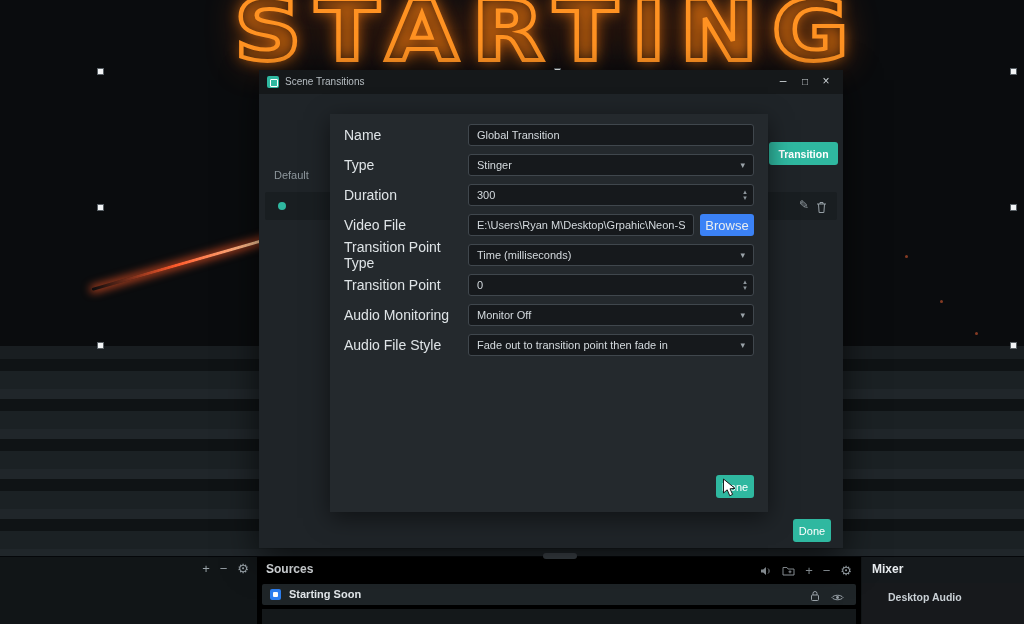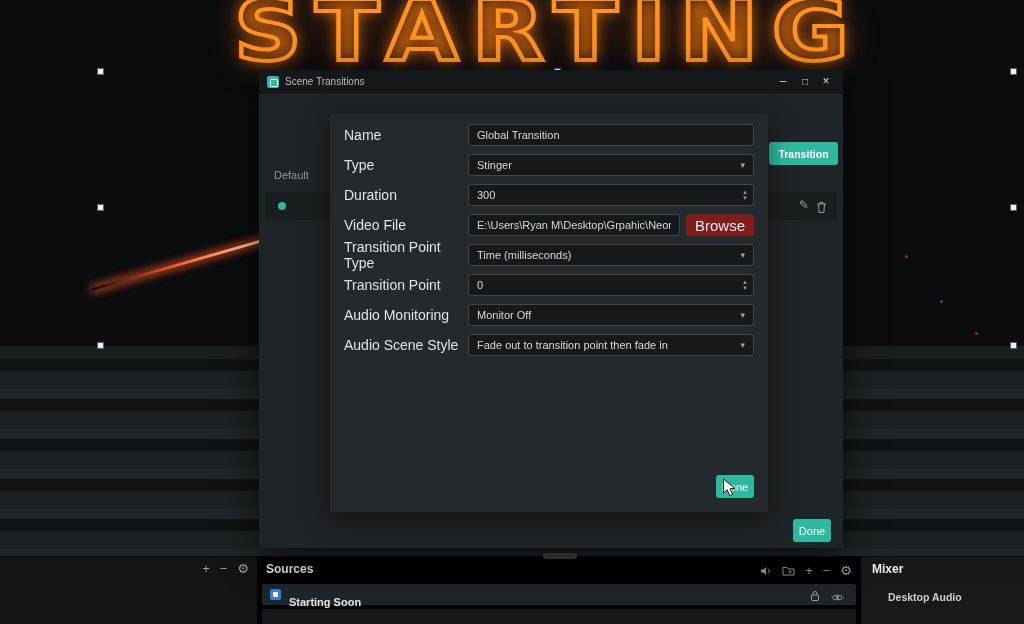--- a/index.html
+++ b/index.html
@@ -56,41 +56,41 @@
   .lbl { width:124px; flex:none; font-size:14px; color:#dfe4e7; }
   .ctl { flex:1; position:relative; display:flex; align-items:center; }
   .ti, .select { width:100%; height:22px; background:#16191c; border:1px solid #40474d; border-radius:3px;
     color:#d4dade; font-size:11px; font-family:inherit; padding:0 8px; outline:none; }
   .select { display:flex; align-items:center; justify-content:space-between; }
   .chev { color:#9aa2a8; font-size:9px; margin-left:6px; }
   .spinner { position:absolute; right:2px; top:2px; bottom:2px; width:14px; display:flex; flex-direction:column;
     align-items:center; justify-content:center; color:#8d969c; }
   .spinner span { font-size:7px; line-height:6px; }
   .file-input { flex:1; margin-right:6px; }
-  .btn-gray { width:68px; height:22px; background:#7f1d1d; border:none; border-radius:3px; color:#e9edf0;
-    font-size:15px; font-family:inherit; flex:none; }
+  .btn-gray { width:54px; height:22px; background:#3b82f6; border:none; border-radius:3px; color:#e9edf0;
+    font-size:13px; font-family:inherit; flex:none; }
   .props-done { position:absolute; right:14px; bottom:14px; width:38px; height:23px; background:#2fb8a0; border:none;
     border-radius:3px; color:#fff; font-size:11px; font-family:inherit; }
 
   
   .cursor { position:absolute; left:722px; top:478px; z-index:99; }
 
   
   .bottombar { position:absolute; left:0; top:556px; width:1024px; height:68px; background:#111517; z-index:5; border-top:1px solid #05070a; }
   .split-handle { position:absolute; left:543px; top:-4px; width:34px; height:6px; border-radius:3px; background:#40474d; z-index:6; }
   .panel-left { position:absolute; left:0; top:0; width:258px; height:68px; background:#111517; border-right:1px solid #000; }
   .panel-left .hdr-icons { position:absolute; right:8px; top:4px; display:flex; gap:10px; }
   .hicon { color:#99a2a8; font-size:13px; line-height:16px; }
   .panel-sources { position:absolute; left:258px; top:0; width:603px; height:68px; background:#000000; border-right:1px solid #000; }
   .panel-title { position:absolute; left:8px; top:5px; font-size:12px; font-weight:bold; color:#e9edf0; }
   .src-hdr-icons { position:absolute; right:8px; top:5px; display:flex; gap:10px; align-items:center; }
   .src-row { position:absolute; left:4px; right:4px; top:27px; height:21px; background:#1f2528; border-radius:2px; }
   .src-icon { position:absolute; left:8px; top:5px; width:11px; height:11px; border-radius:2px; background:#2d7ff0; }
   .src-icon::after { content:""; position:absolute; left:3px; top:3px; width:5px; height:5px; background:#fff; border-radius:1px; }
-  .src-label { position:absolute; left:27px; top:12px; font-size:11px; font-weight:bold; color:#e2e7ea; }
+  .src-label { position:absolute; left:27px; top:4px; font-size:11px; font-weight:bold; color:#e2e7ea; }
   .src-row-icons { position:absolute; right:12px; top:4px; display:flex; gap:11px; align-items:center; }
   .src-substrip { position:absolute; left:4px; right:4px; top:52px; height:16px; background:#14181a; }
   .panel-mixer { position:absolute; left:862px; top:0; width:162px; height:68px; background:#15191c; }
   .mixer-body { position:absolute; left:0; right:0; top:26px; bottom:0; background:#17191c; }
   .mixer-item { position:absolute; left:26px; top:8px; font-size:10.5px; color:#c9d0d5;font-weight:bold; }
 </style>
 </head>
 <body>
 
 <div class="stage">
@@ -199,21 +199,21 @@
       <div class="lbl">Audio Monitoring</div>
       <div class="ctl">
         <div class="select">
           <span>Monitor Off</span>
           <span class="chev">▾</span>
         </div>
       </div>
     </div>
 
     <div class="row">
-      <div class="lbl">Audio Scene Style</div>
+      <div class="lbl">Audio File Style</div>
       <div class="ctl">
         <div class="select">
           <span>Fade out to transition point then fade in</span>
           <span class="chev">▾</span>
         </div>
       </div>
     </div>
 
     <button class="props-done">Done</button>
   </div>

